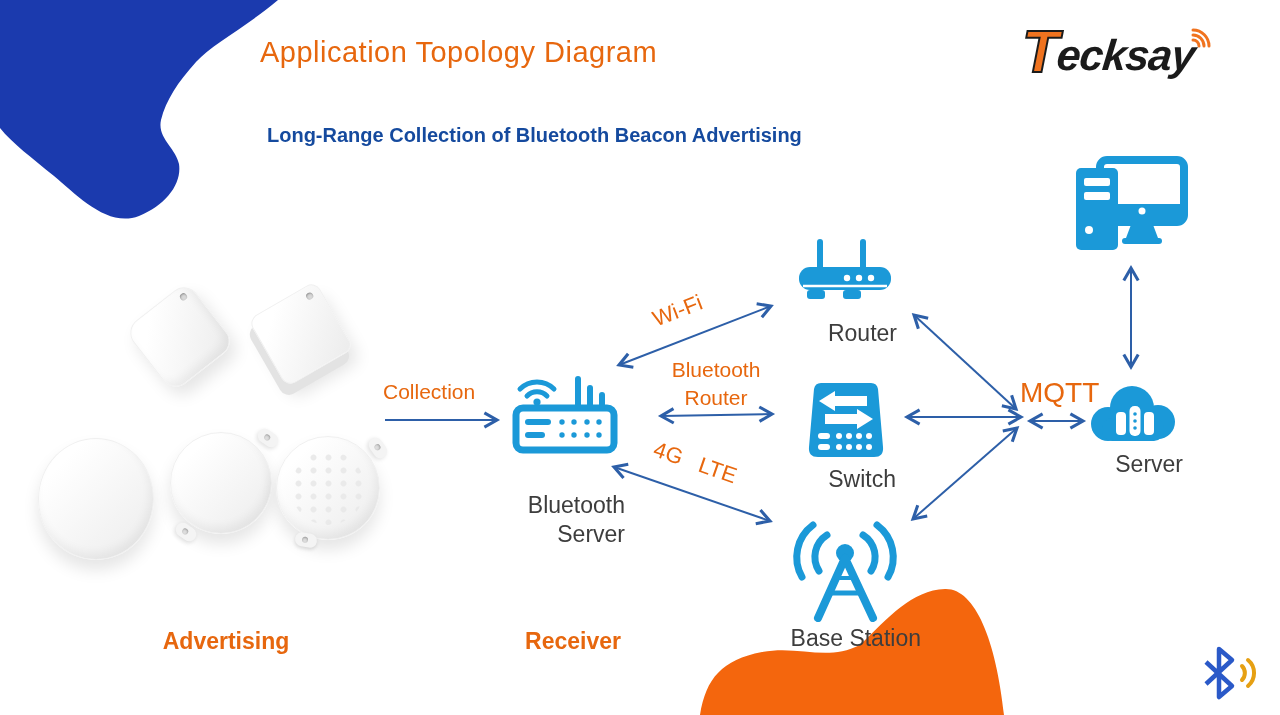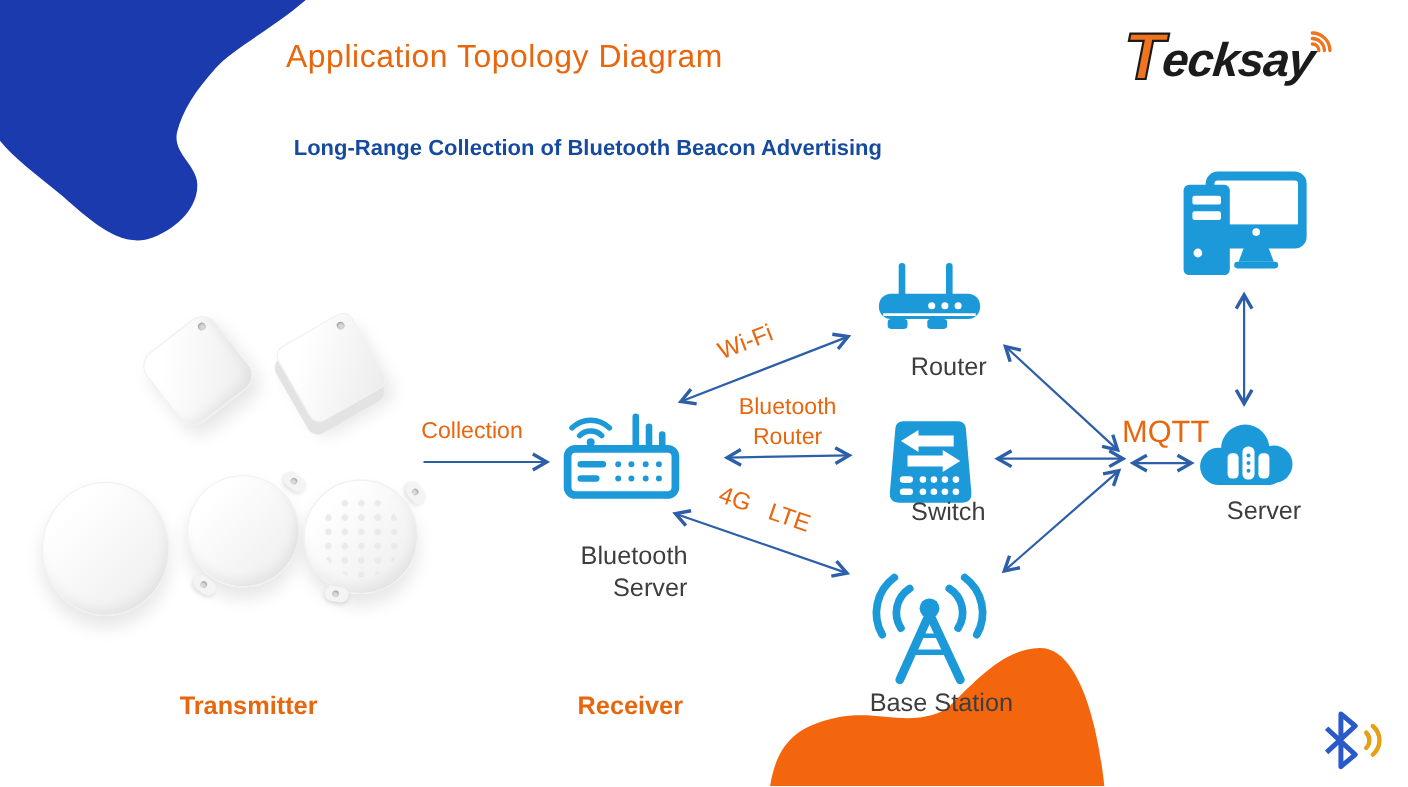--- a/index.html
+++ b/index.html
@@ -229,20 +229,20 @@
     <div>Router</div>
   </div>
   <div class="abs link-label rot-lte" style="left:652px;top:450px">4G LTE</div>
   <div class="abs link-label" style="left:1020px;top:377px;font-size:28px">MQTT</div>
 
   <div class="abs node-label" style="left:505px;top:491px;width:120px;line-height:29px">
     <div>Bluetooth</div>
     <div>Server</div>
   </div>
   <div class="abs node-label" style="left:797px;top:320px;width:100px">Router</div>
-  <div class="abs node-label" style="left:796px;top:452px;width:100px">Switch</div>
+  <div class="abs node-label" style="left:796px;top:466px;width:100px">Switch</div>
   <div class="abs node-label" style="left:771px;top:625px;width:150px">Base Station</div>
   <div class="abs node-label" style="left:1083px;top:451px;width:100px">Server</div>
 
-  <div class="abs group-label" style="left:138px;top:628px;width:176px">Transmitter</div>
+  <div class="abs group-label" style="left:138px;top:628px;width:176px">Advertising</div>
   <div class="abs group-label" style="left:523px;top:628px;width:100px">Receiver</div>
 
 </div>
 
 </body></html>

